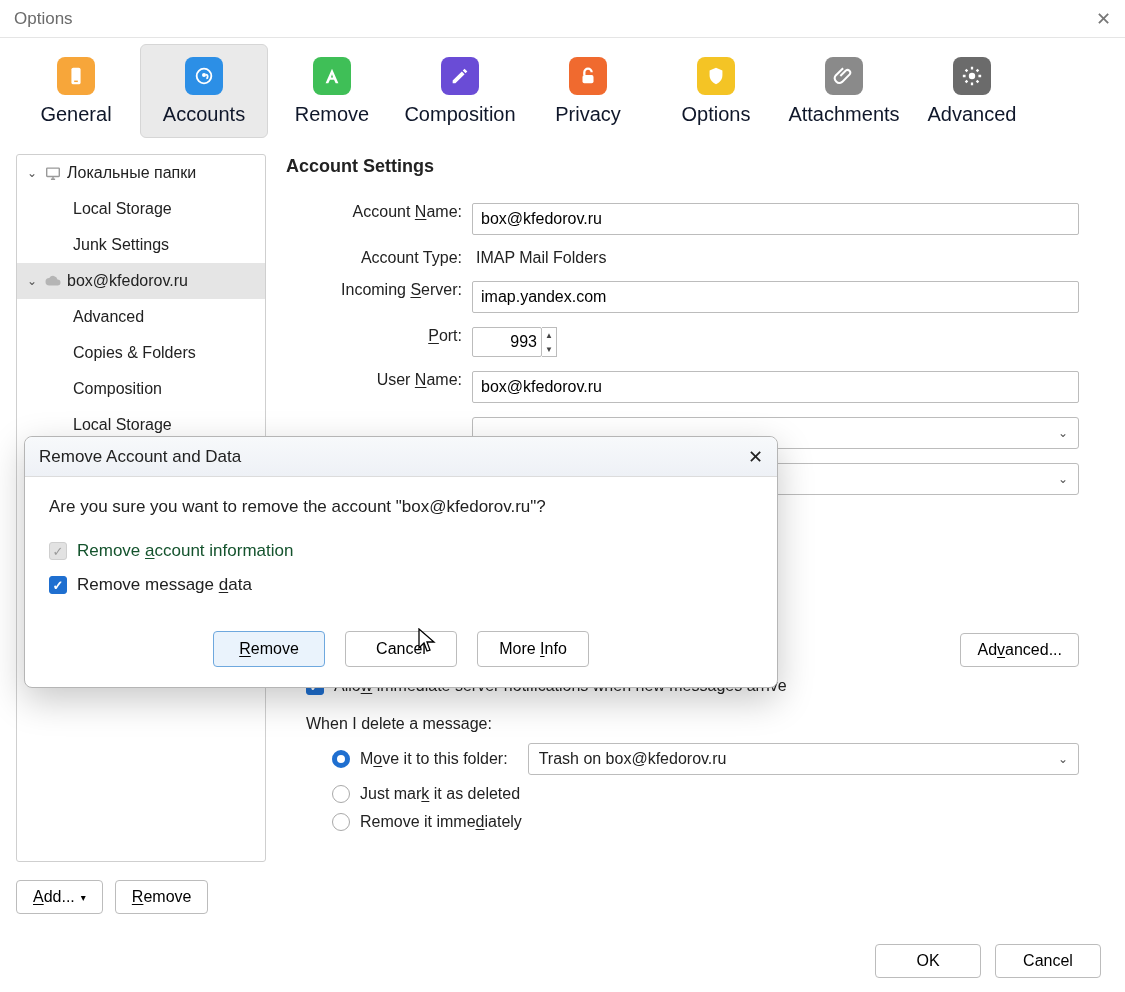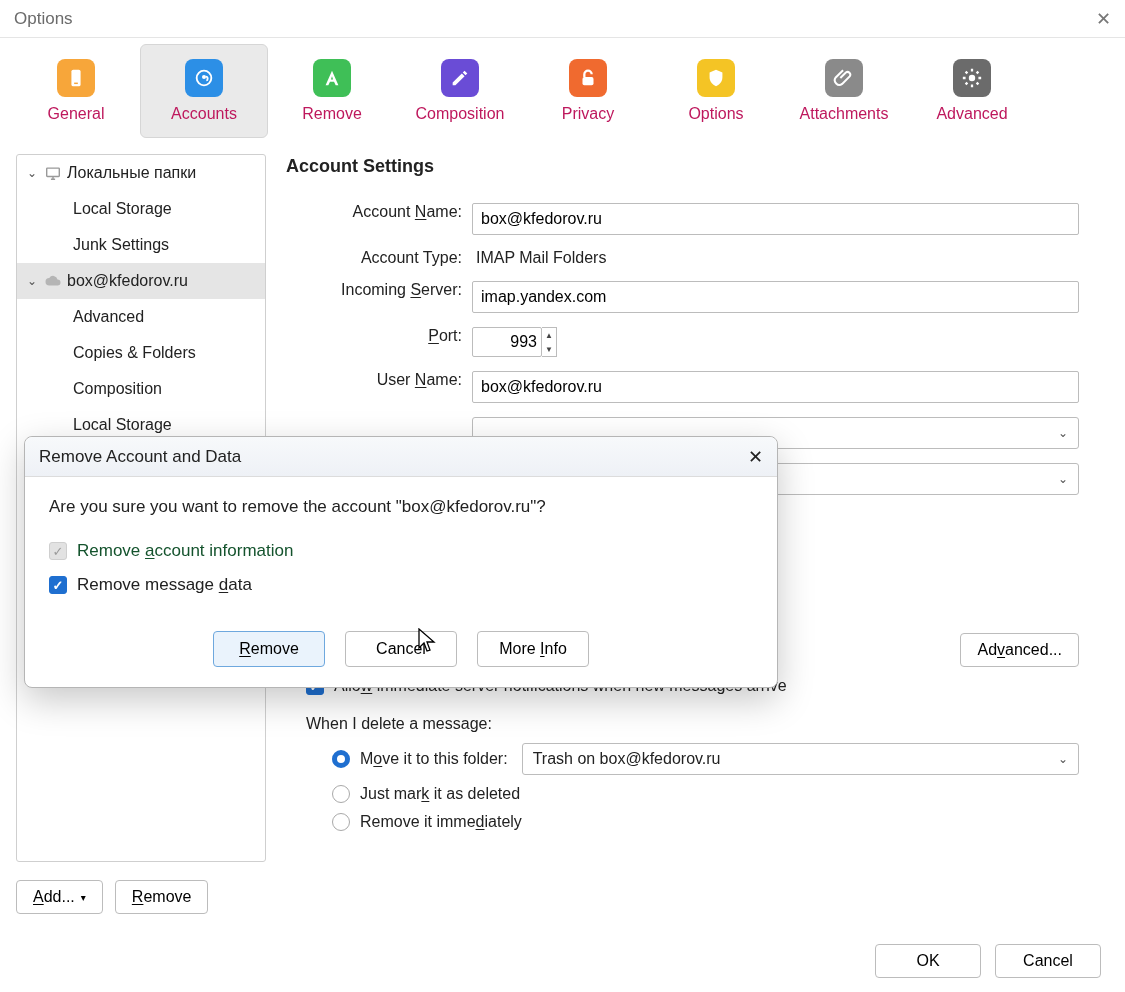--- a/index.html
+++ b/index.html
@@ -7,21 +7,21 @@
 
   
   .titlebar { height: 38px; display: flex; align-items: center; justify-content: space-between; padding: 0 14px; font-size: 17px; color: #6b6b6b; border-bottom: 1px solid #e5e5e5; }
   .titlebar .close-x { font-size: 18px; color: #777; cursor: default; }
 
   
   .toolbar { height: 100px; display: flex; align-items: center; gap: 0; padding: 6px 12px 0 12px; }
   .tool-item { width: 128px; height: 94px; display: flex; flex-direction: column; align-items: center; justify-content: center; gap: 8px; border-radius: 6px; cursor: default; }
   .tool-item.selected { background: #eaeaea; border: 1px solid #d6d6d6; }
   .tool-icon { width: 38px; height: 38px; border-radius: 8px; display: flex; align-items: center; justify-content: center; }
-  .tool-label { font-size: 16px; color: #be185d; }
+  .tool-label { font-size: 20px; color: #0f172a; }
   .tool-icon svg { width: 22px; height: 22px; }
 
   
   .body-wrap { position: relative; display: flex; padding: 16px; gap: 20px; height: calc(100% - 138px - 62px); }
 
   
   .sidebar-col { width: 250px; display: flex; flex-direction: column; gap: 18px; }
   .tree { border: 1px solid #cfcfcf; border-radius: 3px; flex: 1; overflow: hidden; font-size: 16px; }
   .tree-row { height: 36px; display: flex; align-items: center; padding-left: 8px; gap: 4px; cursor: default; }
   .tree-row.child { padding-left: 56px; }
@@ -268,21 +268,21 @@
     <div class="checkbox-row">
       <span class="chk checked"></span>
       <span>Allo<span class="ul">w</span> immediate server notifications when new messages arrive</span>
     </div>
 
     <div class="section-text">When I delete a message:</div>
 
     <div class="radio-row">
       <span class="rad checked"></span>
       <span>M<span class="ul">o</span>ve it to this folder:</span>
-      <div class="dropdown" style="flex:1; margin-left:4px">
+      <div class="dropdown" style="flex:1; margin-left:10px">
         <span>Trash on box@kfedorov.ru</span>
         <span class="chev">⌄</span>
       </div>
     </div>
     <div class="radio-row">
       <span class="rad"></span>
       <span>Just mar<span class="ul">k</span> it as deleted</span>
     </div>
     <div class="radio-row">
       <span class="rad"></span>

